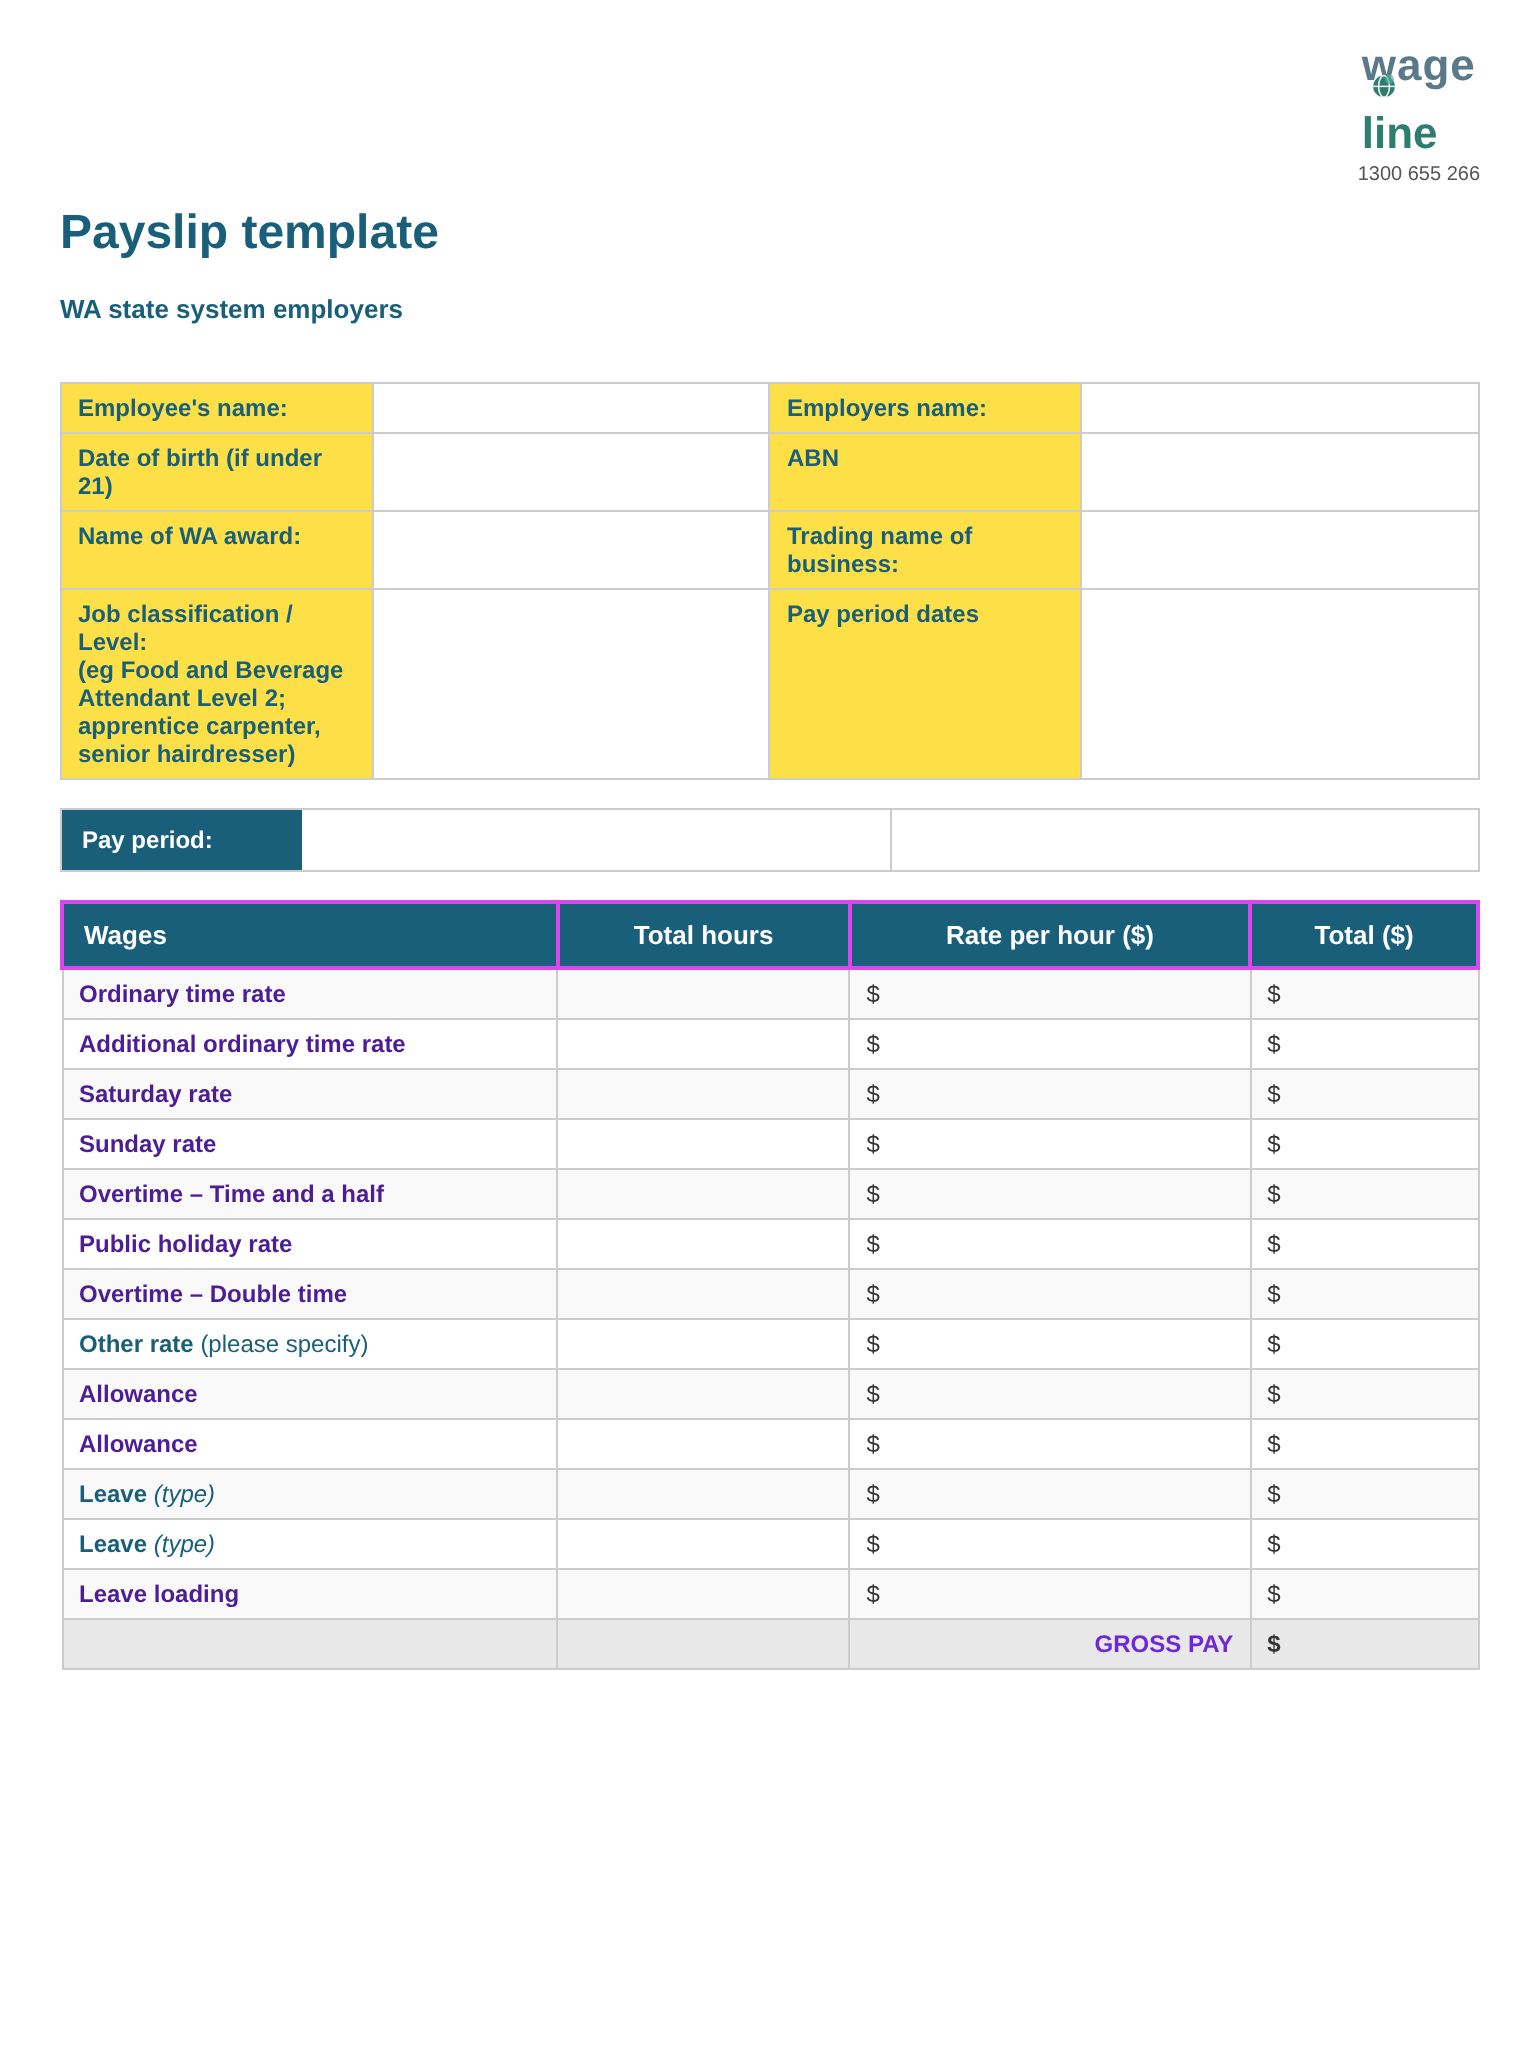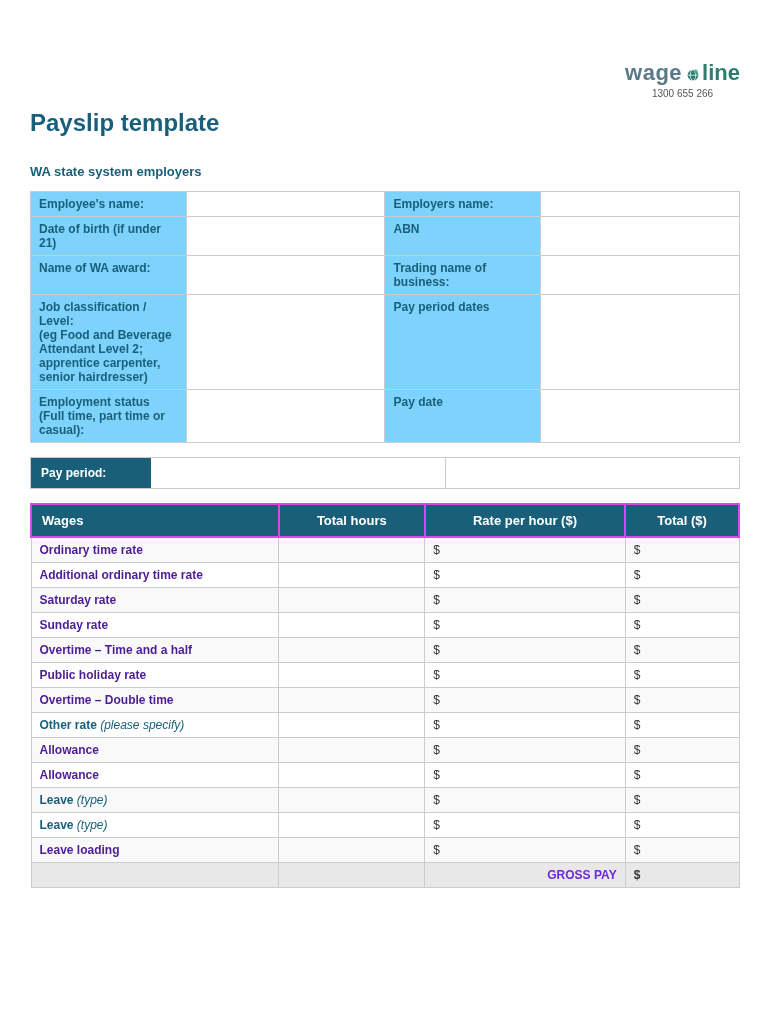--- a/index.html
+++ b/index.html
@@ -18,81 +18,81 @@
       justify-content: flex-end;
       margin-bottom: 10px;
     }
     .logo-container {
       display: flex;
       flex-direction: column;
       align-items: center;
     }
     .logo-text {
       display: flex;
-      align-items: flex-end;
+      align-items: flex-start;
+      flex-direction: column;
     }
     .logo-wage {
       color: #5a7a8a;
       font-size: 22px;
       font-weight: bold;
       letter-spacing: 0.5px;
     }
     .logo-line {
       color: #2e7d6e;
       font-size: 22px;
       font-weight: bold;
-      margin-top: 40px;
     }
     .logo-globe {
       width: 18px;
       height: 18px;
       margin-left: 2px;
       margin-top: -10px;
     }
     .logo-phone {
       font-size: 10px;
       color: #555;
       text-align: center;
       margin-top: 2px;
     }
 
     
     .page-title {
       color: #1a5f7a;
       font-size: 24px;
       font-weight: bold;
-      margin-bottom: 27px;
+      margin-bottom: 16px;
     }
 
     
     .page-subtitle {
       color: #1a5f7a;
       font-size: 13px;
       font-weight: bold;
-      margin-bottom: 12px;
+      margin-bottom: 29px;
     }
 
     
     .info-table {
       width: 100%;
       border-collapse: collapse;
       margin-bottom: 14px;
       border: 1px solid #ccc;
     }
     .info-table td {
       border: 1px solid #ccc;
       padding: 5px 8px;
       font-size: 12px;
       vertical-align: top;
     }
     .info-table td.label {
       color: #1a5f7a;
       font-weight: bold;
       width: 22%;
-      background: #7dd3fc;
+      background: #fde047;
     }
     .info-table td.value {
       width: 28%;
       background: #fff;
     }
 
     
     .pay-period-bar {
       display: flex;
       margin-bottom: 14px;
@@ -231,29 +231,20 @@
     <tr>
       <td class="label" style="vertical-align:top;margin-top:44px;">
         <span>Job classification / Level:</span><br>
         <span class="italic-note">(eg Food and Beverage Attendant Level 2; apprentice carpenter, senior hairdresser)</span>
       </td>
       <td class="value"></td>
       <td class="label">Pay period dates</td>
       <td class="value"></td>
     </tr>
 
-    <tr>
-      <td class="label" style="vertical-align:top;">
-        <span>Employment status</span><br>
-        <span class="italic-note">(Full time, part time or casual):</span>
-      </td>
-      <td class="value"></td>
-      <td class="label">Pay date</td>
-      <td class="value"></td>
-    </tr>
   </tbody>
 </table>
 
 <div class="pay-period-bar">
   <div class="pay-period-cell">Pay period:</div>
   <div class="pay-period-value"></div>
   <div class="pay-date-value"></div>
 </div>
 
 <table class="wages-table">
@@ -302,21 +293,21 @@
         <td class="dollar-cell">$</td>
         <td class="dollar-cell">$</td>
       </tr>
       <tr>
         <td class="row-label">Overtime – Double time</td>
         <td class="hours-cell"></td>
         <td class="dollar-cell">$</td>
         <td class="dollar-cell">$</td>
       </tr>
       <tr>
-        <td style="color: rgb(26, 95, 122); font-weight: bold;"><span>Other rate </span><span style="font-style: italic; font-weight: normal;">(please specify)</span></td>
+        <td style="color: rgb(26, 95, 122); font-weight: bold;"><span>Other rate </span><span style="font-weight: normal;">(please specify)</span></td>
         <td class="hours-cell"></td>
         <td class="dollar-cell">$</td>
         <td class="dollar-cell">$</td>
       </tr>
       <tr>
         <td class="row-label">Allowance</td>
         <td class="hours-cell"></td>
         <td class="dollar-cell">$</td>
         <td class="dollar-cell">$</td>
       </tr>

